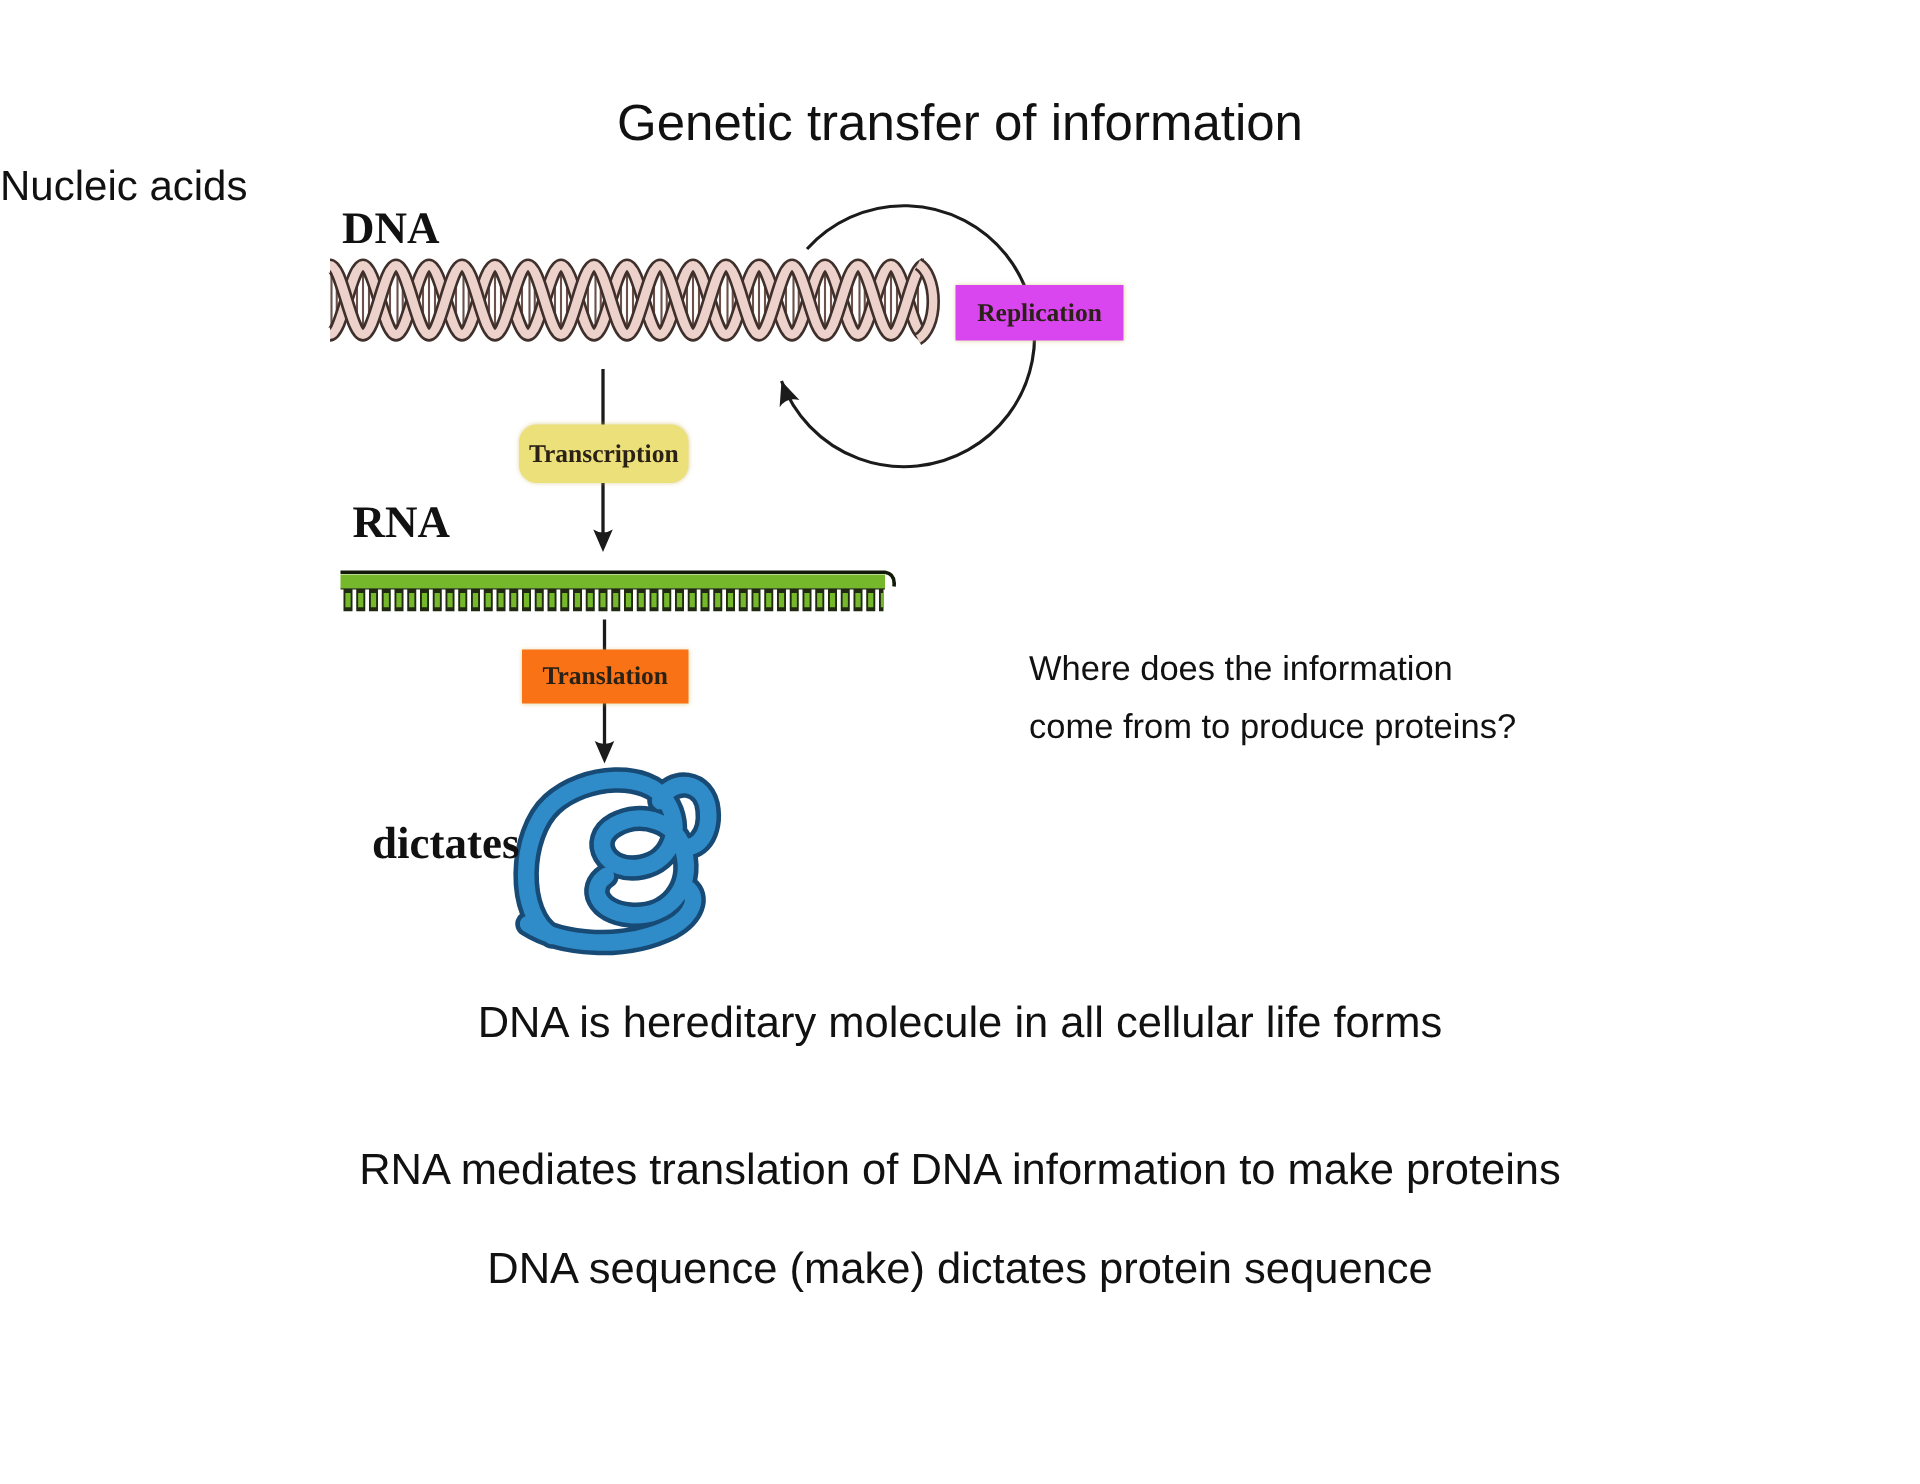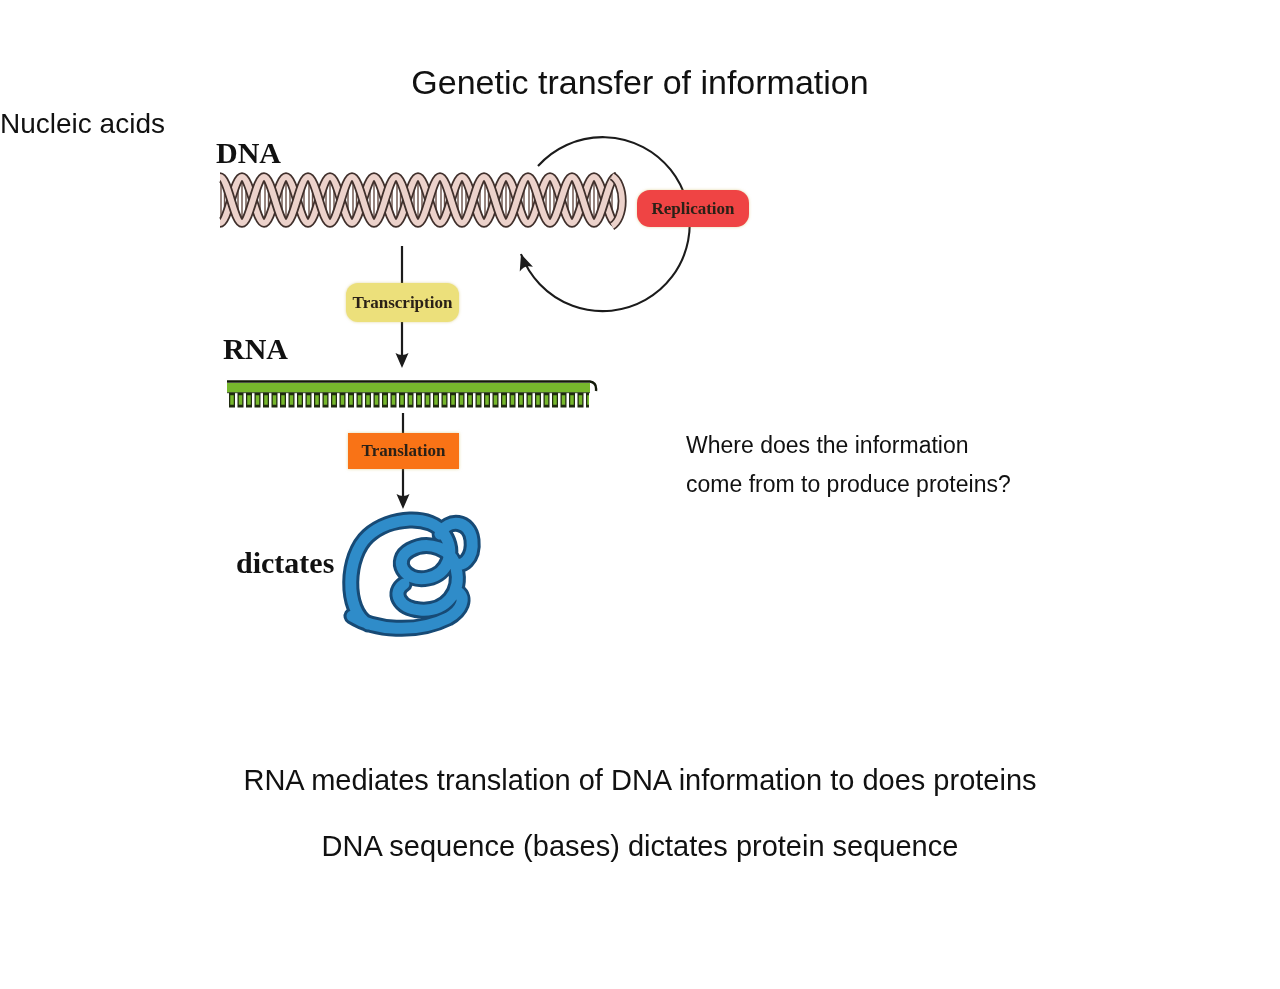--- a/index.html
+++ b/index.html
@@ -3,21 +3,21 @@
 <meta charset="utf-8">
 <style>
   html,body{margin:0;padding:0;background:#fff;}
   .slide{position:relative;width:1280px;height:989px;background:#ffffff;overflow:hidden;
          font-family:"Liberation Sans",sans-serif;color:#111111;}
   .abs{position:absolute;}
   svg.diagram{position:absolute;left:0;top:0;z-index:1;}
   .txt{z-index:2;}
   .slide-title{left:0;top:61px;width:1280px;text-align:center;font-size:34px;line-height:42px;}
   .slide-subtitle{left:0;top:107px;width:1280px;text-align:left;font-size:28px;line-height:34px;}
-  .mol-label{font-family:"Liberation Serif",serif;font-weight:700;font-size:30px;line-height:38px;}
+  .mol-label{font-family:"Liberation Serif",serif;font-weight:700;font-size:30px;line-height:38px;margin-left:12px;}
   .dna-label{left:216px;top:134px;}
   .rna-label{left:223px;top:330px;}
   .protein-label{left:236px;top:544px;}
   .pbox{display:flex;align-items:center;justify-content:center;
         font-family:"Liberation Serif",serif;font-weight:700;font-size:17px;color:#2a2117;
         z-index:3;box-shadow:0 0 3px rgba(200,180,80,.55);}
   .pbox-replication{left:637px;top:190px;width:112px;height:37px;}
   .pbox-transcription{left:346px;top:283px;width:113px;height:39px;border-radius:12px;}
   .pbox-translation{left:348px;top:433px;width:111px;height:36px;}
   .question{left:686px;top:426px;width:480px;font-size:23px;line-height:39px;white-space:pre-line;}
@@ -92,22 +92,23 @@
     </g>
   </svg>
 
   <div class="abs txt slide-title">Genetic transfer of information</div>
   <div class="abs txt slide-subtitle">Nucleic acids</div>
 
   <div class="abs txt mol-label dna-label">DNA</div>
   <div class="abs txt mol-label rna-label">RNA</div>
   <div class="abs txt mol-label protein-label">dictates</div>
 
-  <div class="abs pbox pbox-replication" style="background: #ef4444; border-radius: 13px;">Replication</div>
+  <div class="abs pbox pbox-replication" style="background: #d946ef;">Replication</div>
   <div class="abs pbox pbox-transcription" style="background: rgb(236, 224, 123);">Transcription</div>
   <div class="abs pbox pbox-translation" style="background: #f97316;">Translation</div>
 
   <div class="abs txt question">Where does the information
 come from to produce proteins?</div>
 
-  <div class="abs txt statement statement-2">RNA mediates translation of DNA information to does proteins</div>
-  <div class="abs txt statement statement-3">DNA sequence (bases) dictates protein sequence</div>
+  <div class="abs txt statement statement-1">DNA is hereditary molecule in all cellular life forms</div>
+  <div class="abs txt statement statement-2">RNA mediates translation of DNA information to make proteins</div>
+  <div class="abs txt statement statement-3">DNA sequence (make) dictates protein sequence</div>
 </div>
 
 </body></html>

